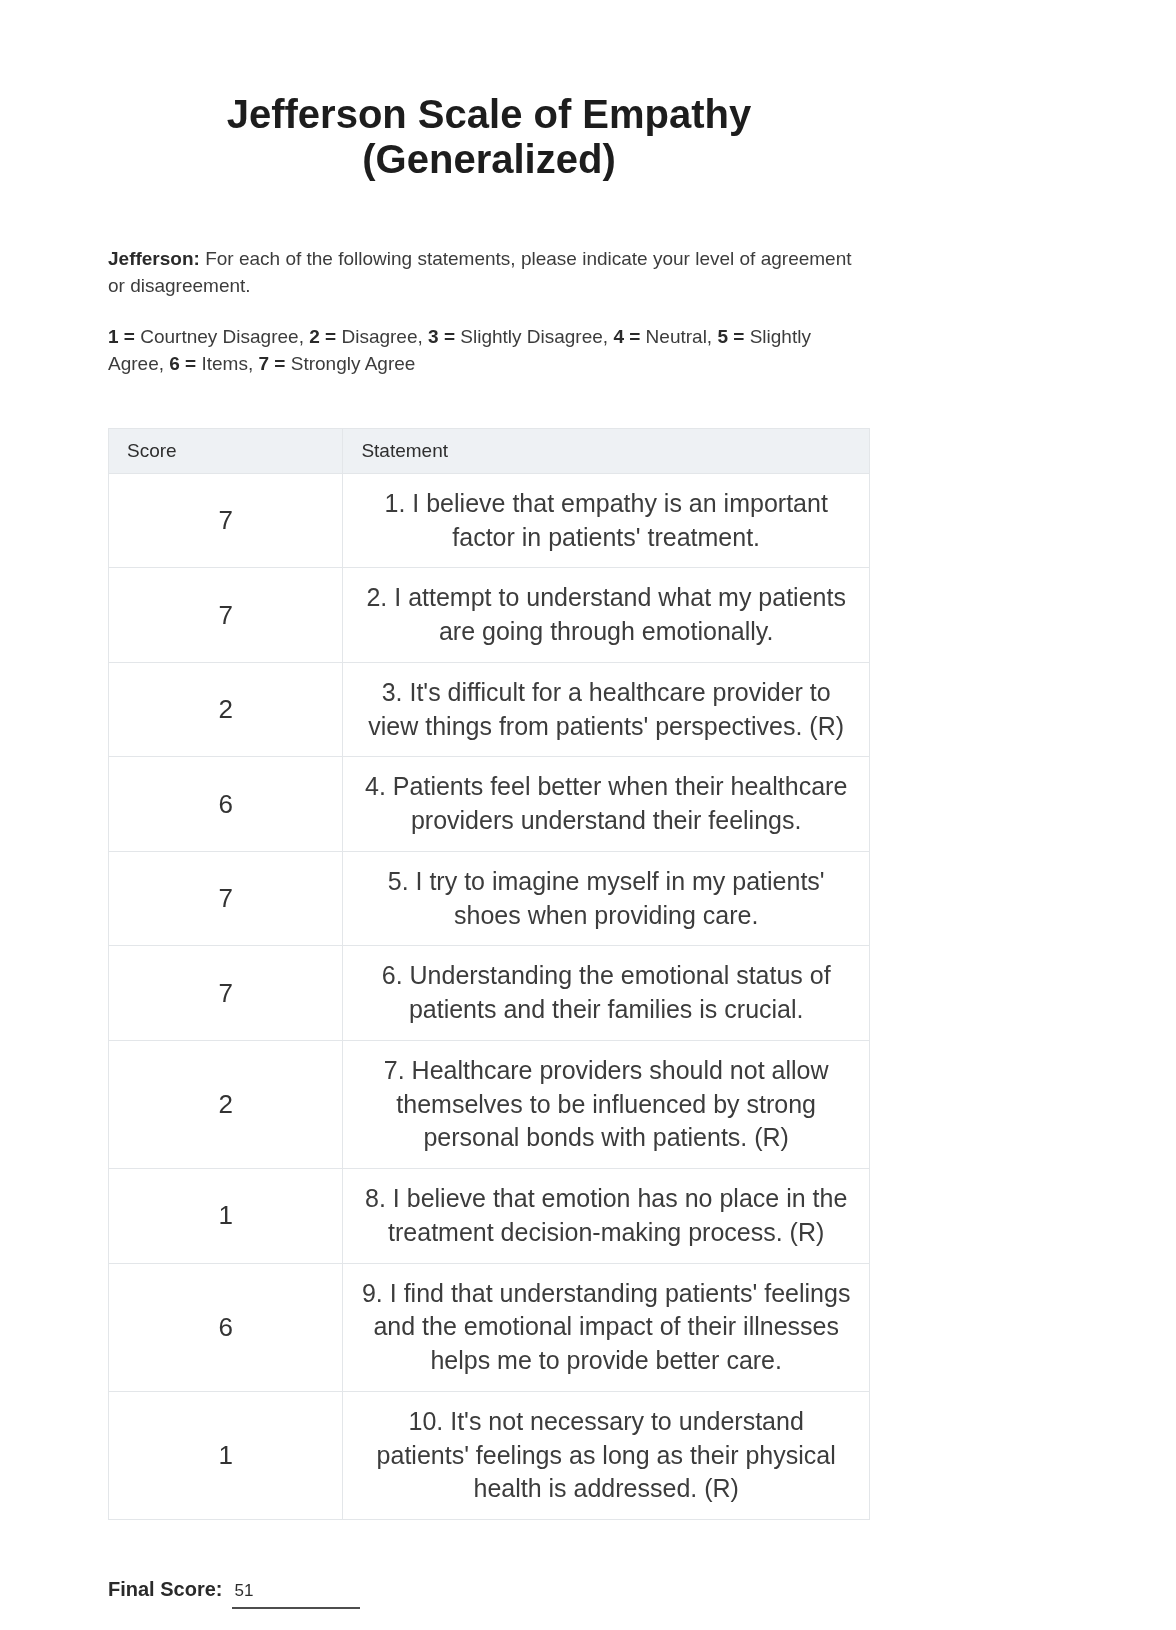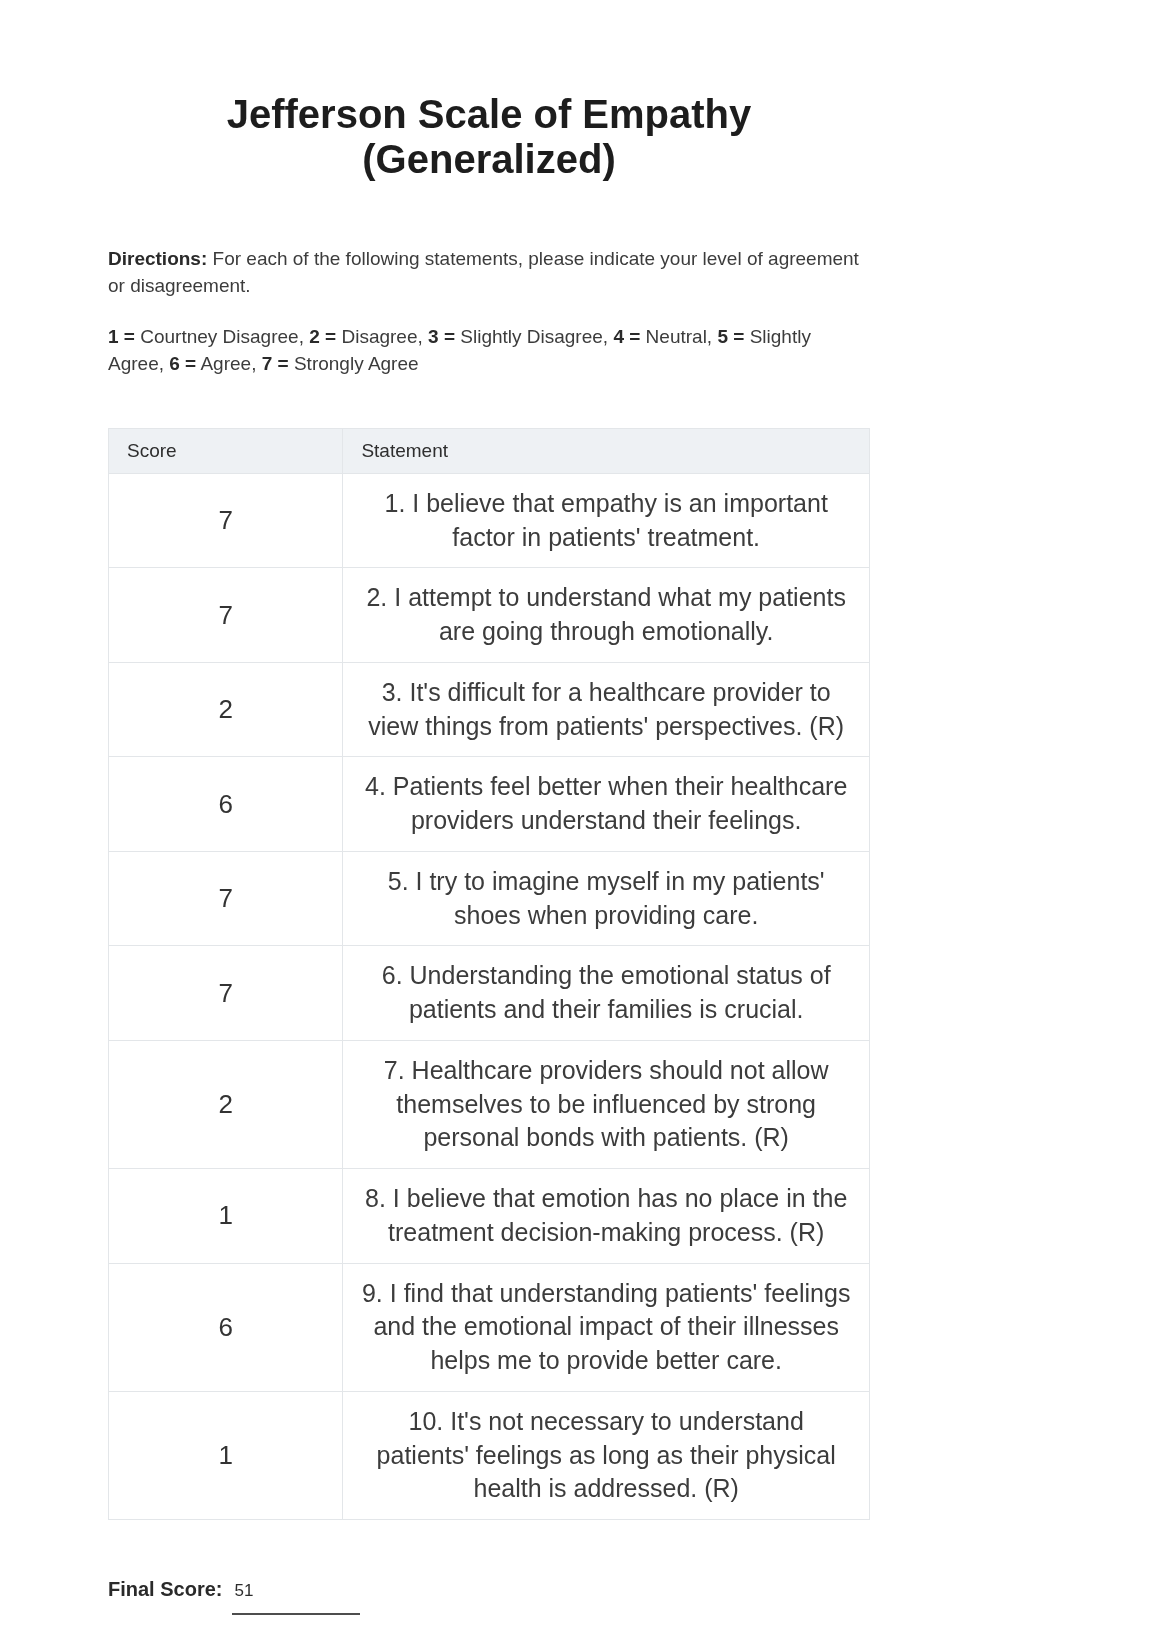--- a/index.html
+++ b/index.html
@@ -87,21 +87,21 @@
   .final-score {
     margin-top: 58px;
     font-size: 20px;
     color: #1f1f1f;
   }
   .final-score-line {
     display: inline-block;
     min-width: 128px;
     border-bottom: 2px solid #4d4d4d;
     margin-left: 10px;
-    padding: 0 4px 12px 2px;
+    padding: 0 4px 6px 2px;
     font-size: 17px;
     color: #2d2d2d;
     vertical-align: baseline;
     font-weight: normal;
   }
   .scoring {
     margin-top: 82px;
     font-size: 19px;
     line-height: 1.42;
     color: #3c3c3c;
@@ -111,31 +111,31 @@
 </head>
 <body>
 
 <div class="page">
 
   <h1 class="doc-title">Jefferson Scale of Empathy (Generalized)</h1>
 
 
 
   <p class="directions">
-    <b>Directions:</b>
+    <b>Jefferson:</b>
     <span>For each of the following statements, please indicate your level of agreement or disagreement.</span>
   </p>
 
   <p class="scale-legend">
     <b>1 =</b><span> Courtney Disagree, </span>
     <b>2 =</b><span> Disagree, </span>
     <b>3 =</b><span> Slightly Disagree, </span>
     <b>4 =</b><span> Neutral, </span>
     <b>5 =</b><span> Slightly Agree, </span>
-    <b>6 =</b><span> Agree, </span>
+    <b>6 =</b><span> Items, </span>
     <b>7 =</b><span> Strongly Agree</span>
   </p>
 
   <table class="score-table">
     <thead>
       <tr>
         <th class="score-col">Score</th>
         <th class="statement-col">Statement</th>
       </tr>
     </thead>

